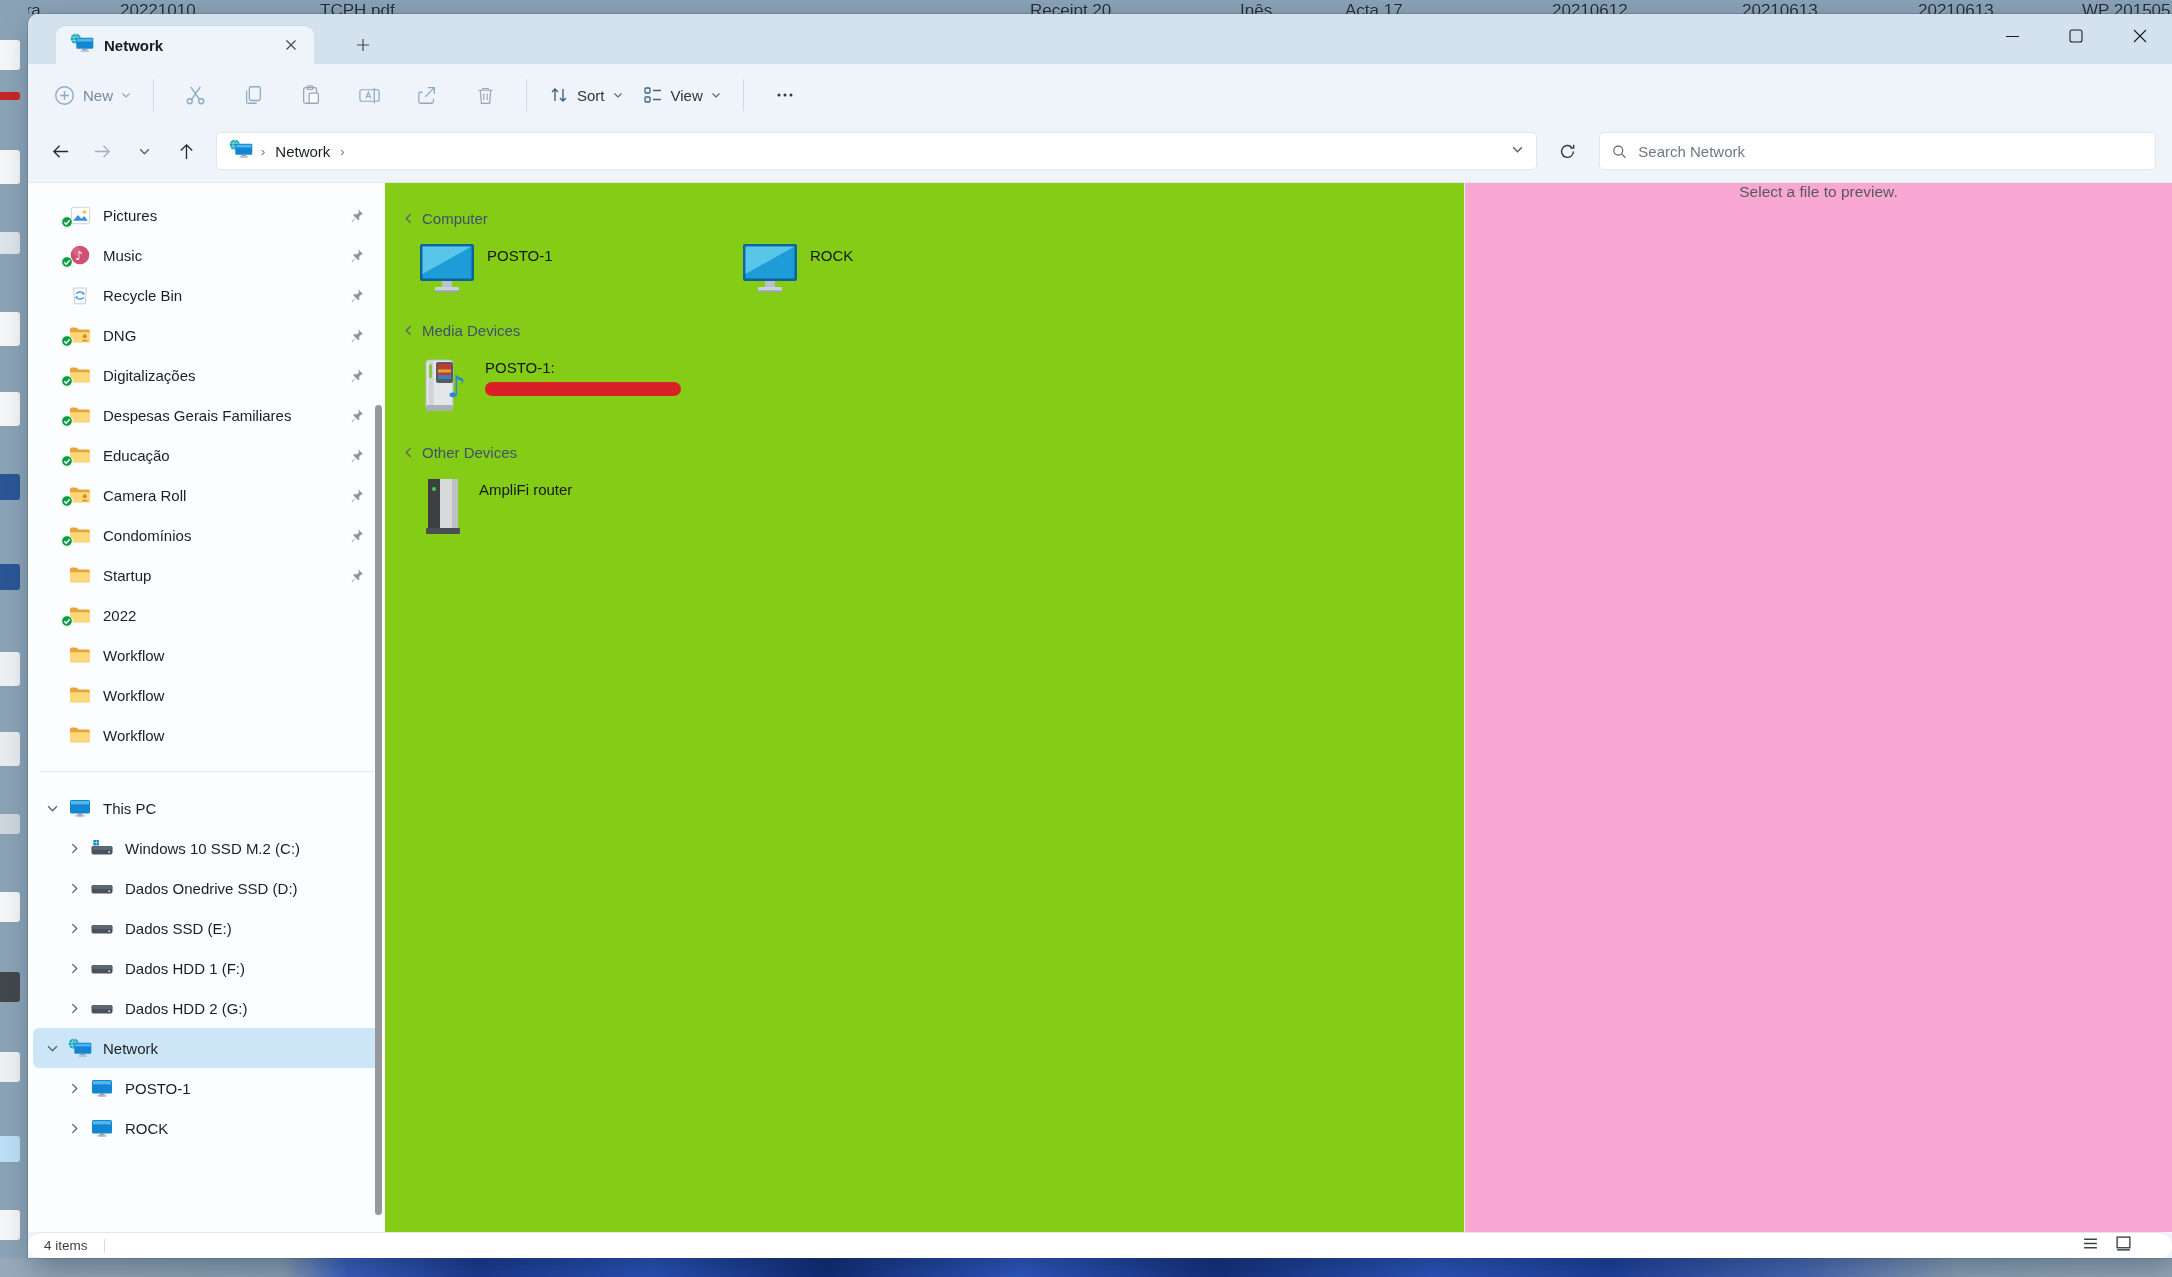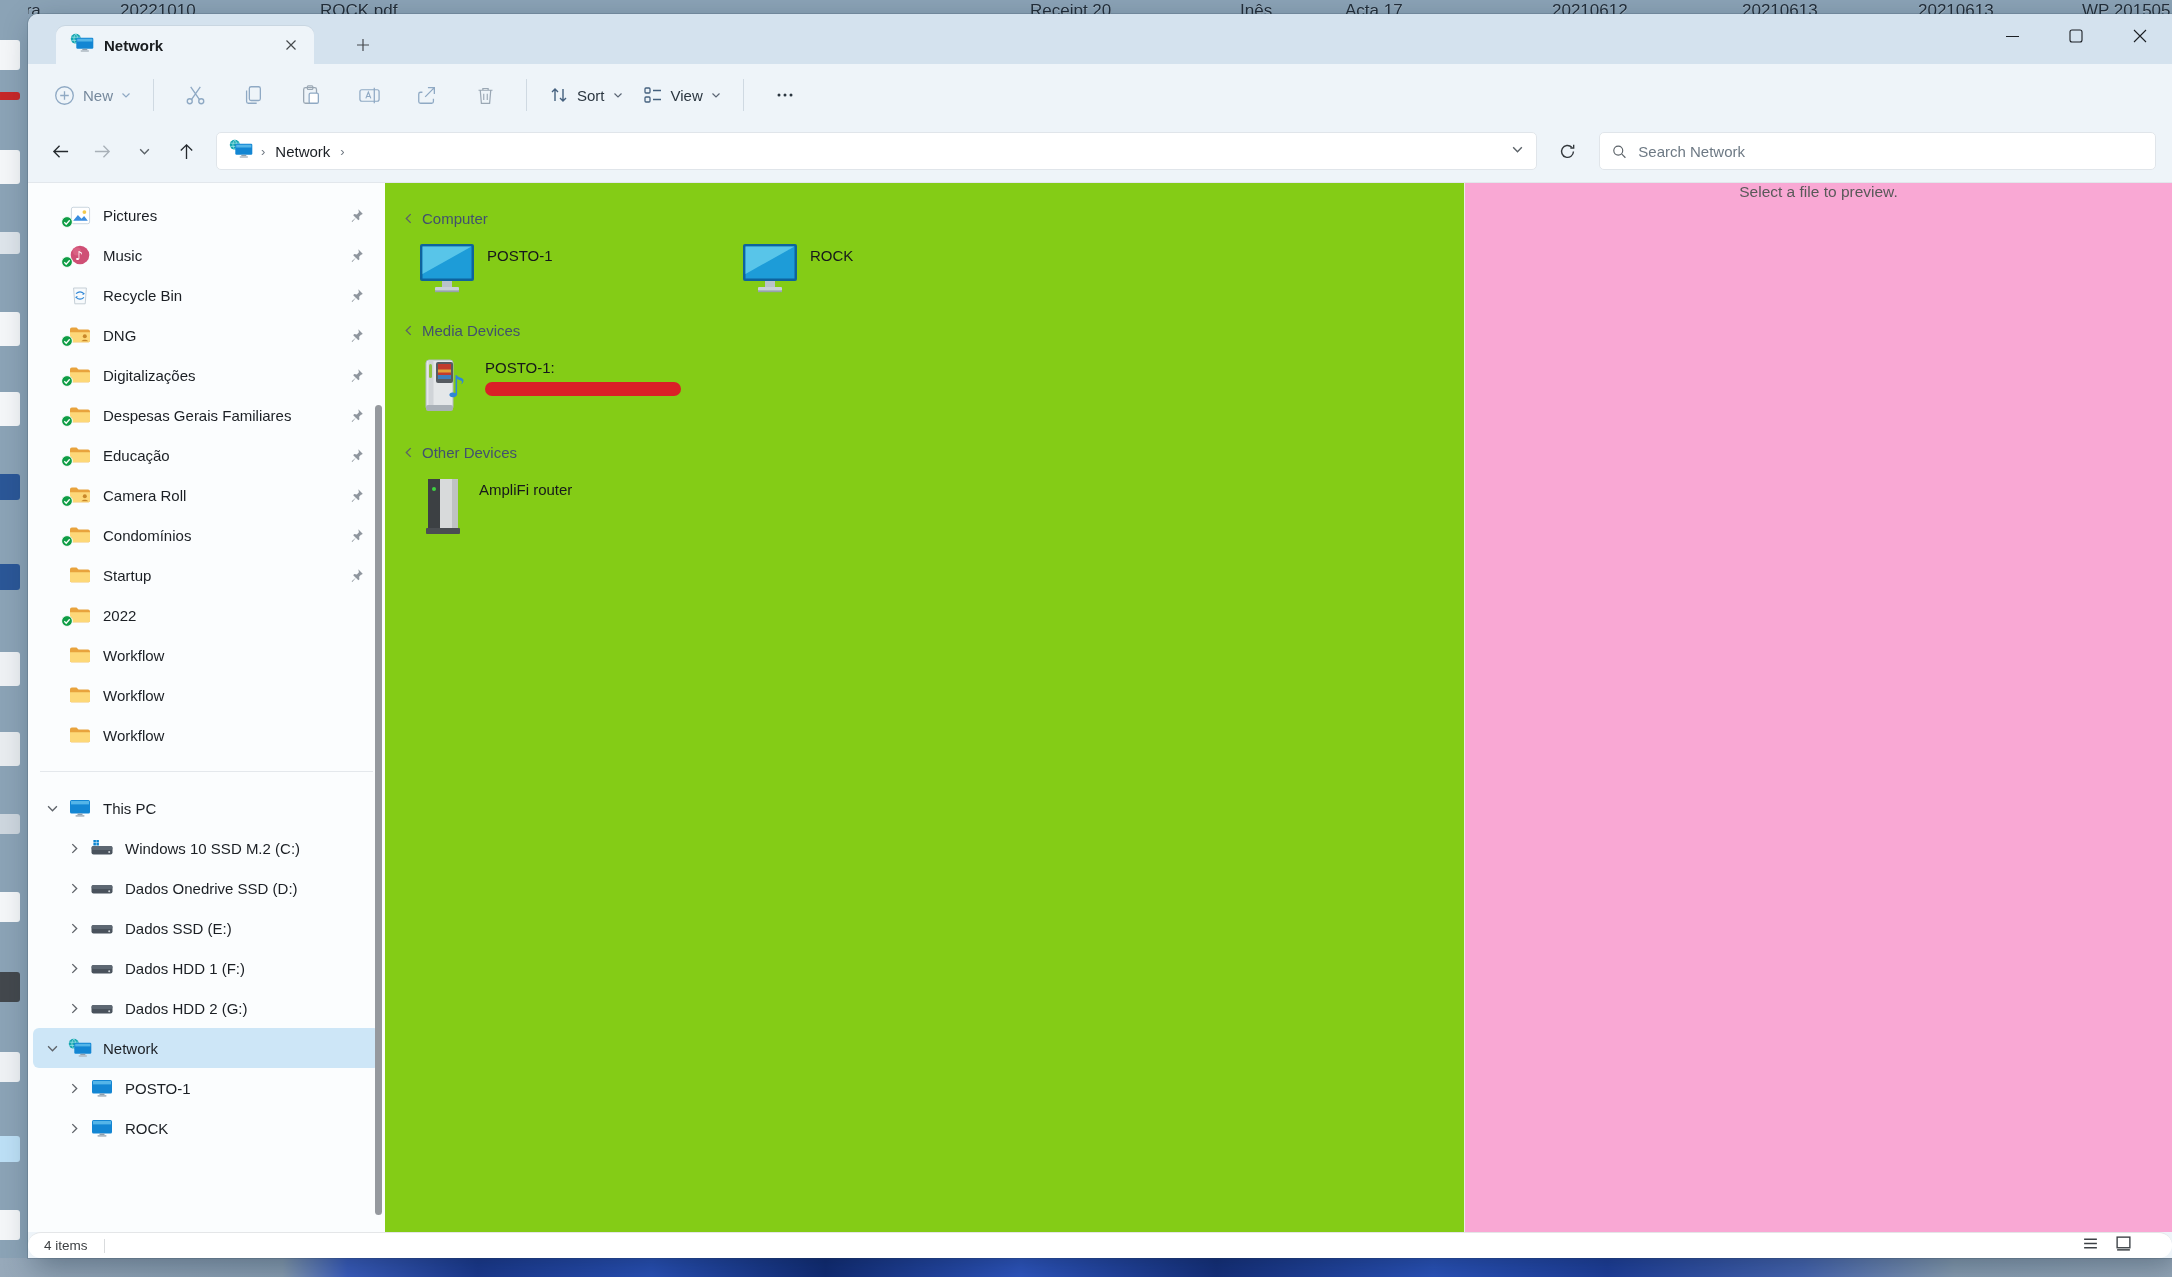--- a/index.html
+++ b/index.html
@@ -72,21 +72,21 @@
   #statusbar .viewicons{margin-left:auto;display:flex;gap:16px;}
   .note{font-family:"DejaVu Sans",sans-serif;}
 </style>
 </head>
 <body>
 
 <div id="screen">
   <div id="top-strip">
       <span style="left: 2px;">atura</span>
       <span style="left: 120px;">20221010</span>
-      <span style="left: 320px;">ROCK.pdf</span>
+      <span style="left: 320px;">TCPH.pdf</span>
       <span style="left: 1030px;">Receipt 20</span>
       <span style="left: 1240px;">Inês</span>
       <span style="left: 1345px;">Acta 17.</span>
       <span style="left: 1552px;">20210612</span>
       <span style="left: 1742px;">20210613</span>
       <span style="left: 1918px;">20210613</span>
       <span style="left: 2082px;">WP 201505</span>
     </div>
   <div id="left-strip">
       <div class="frag" style="background: rgb(244, 246, 248); top: 40px; height: 30px;"></div>

